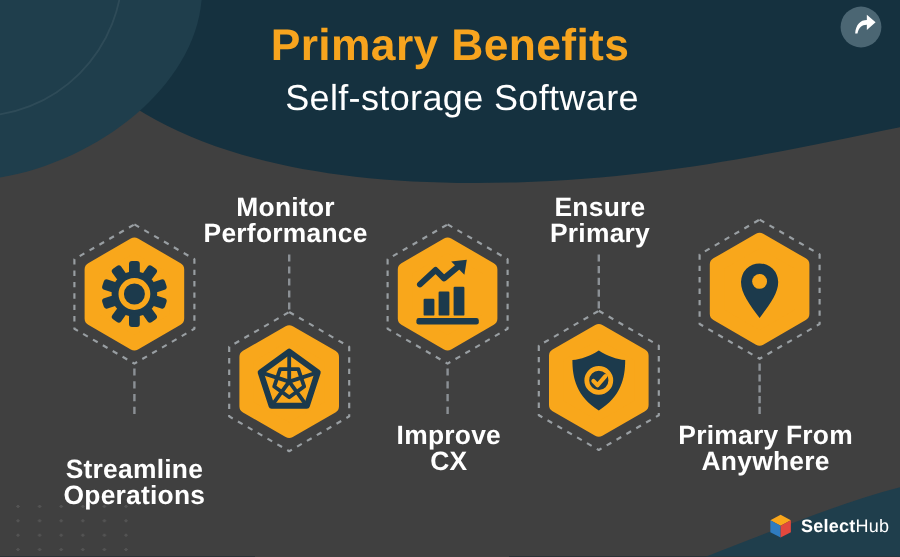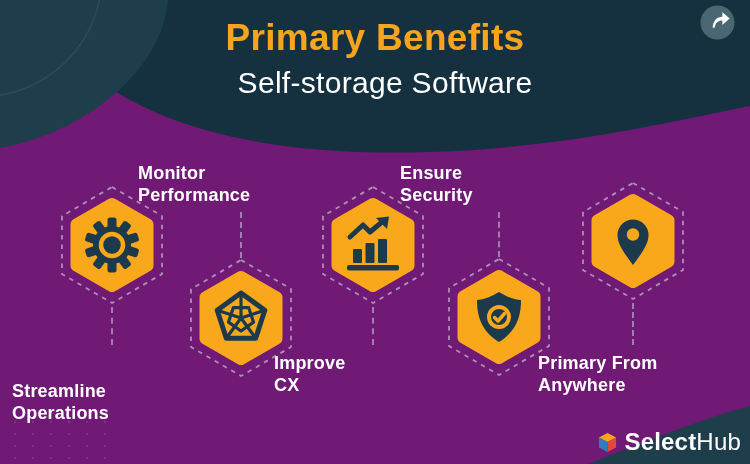--- a/index.html
+++ b/index.html
@@ -1,18 +1,18 @@
 <!DOCTYPE html>
 <html><head>
 <meta charset="utf-8">
 <style>
   html,body { margin:0; padding:0; background:#0d1f2a; }
   .canvas {
     position:relative; width:750px; height:464px; overflow:hidden;
-    background:#701a75;
+    background:#404040;
     font-family:"Liberation Sans", sans-serif;
   }
   svg.bg { position:absolute; left:0; top:0; }
   .dots {
     position:absolute; left:6px; bottom:4px; width:112px; height:44px;
     background-image: radial-gradient(rgba(255,255,255,0.10) 1.3px, transparent 1.4px);
     background-size:18px 12px;
   }
   .header { position:absolute; top:19px; left:0; right:0; text-align:center; }
   .title {
@@ -29,31 +29,31 @@
     padding:0; border:none; background:transparent; cursor:pointer;
   }
   .share-btn svg { display:block; }
   svg.hex { position:absolute; width:150px; height:160px; }
   .hex-dash {
     fill:none; stroke:rgba(206,216,222,0.62); stroke-width:1.8;
     stroke-dasharray:4.5 5; stroke-linejoin:round;
   }
   .hex-solid { fill:#F9A71B; stroke:#F9A71B; stroke-width:12; stroke-linejoin:round; }
   .benefit-label {
-    position:absolute; width:200px; text-align:left; color:#FFFFFF;
-    font-size:18px; font-weight:700; line-height:22px; white-space:pre-line;
+    position:absolute; width:200px; text-align:center; color:#FFFFFF;
+    font-size:22px; font-weight:700; line-height:22px; white-space:pre-line;
     letter-spacing:0.2px;
   }
   .connector {
     position:absolute; width:0; border-left:2px dashed rgba(200,210,218,0.55);
   }
   .logo {
     position:absolute; right:9px; top:428px; display:flex; align-items:center; gap:7px;
   }
-  .logo-text { color:#FFFFFF; font-size:24px; letter-spacing:0.2px; }
+  .logo-text { color:#FFFFFF; font-size:15px; letter-spacing:0.2px; }
   .logo-bold { font-weight:800; }
   .logo-reg { font-weight:400; }
 </style>
 </head>
 <body>
 
 <div class="canvas">
 
   <svg class="bg" width="750" height="464" viewBox="0 0 750 464">
     <path d="M 0,0 L 750,0 L 750,106 C 660,124 560,148 430,152 C 300,156 200,138 130,100 C 85,75 45,38 0,30 Z" fill="#15313F"></path>
@@ -147,21 +147,21 @@
   <div class="connector" style="left:498px; top:212px; height:45px;"></div>
   <div class="connector" style="left:632px; top:303px; height:42px;"></div>
 
   <div class="benefit-label" style="left:12px;  top:352px;margin-top:28px;">Streamline
 Operations</div>
   <div class="benefit-label" style="left:138px; top:162px;">Monitor
 Performance</div>
   <div class="benefit-label" style="left:274px; top:352px;">Improve
 CX</div>
   <div class="benefit-label" style="left:400px; top:162px;">Ensure
-Security</div>
+Primary</div>
   <div class="benefit-label" style="left:538px; top:352px;">Primary From
 Anywhere</div>
 
   <div class="logo">
     <svg width="19" height="21" viewBox="0 0 20 21">
       <path d="M 10,0.5 L 19,5.3 L 10,10 L 1,5.3 Z" fill="#F9A61B"></path>
       <path d="M 1,5.3 L 10,10 L 10,20.5 L 1,15.7 Z" fill="#2F7CC0"></path>
       <path d="M 10,10 L 19,5.3 L 19,15.7 L 10,20.5 Z" fill="#E2483D"></path>
     </svg>
     <span class="logo-text"><span class="logo-bold">Select</span><span class="logo-reg">Hub</span></span>

